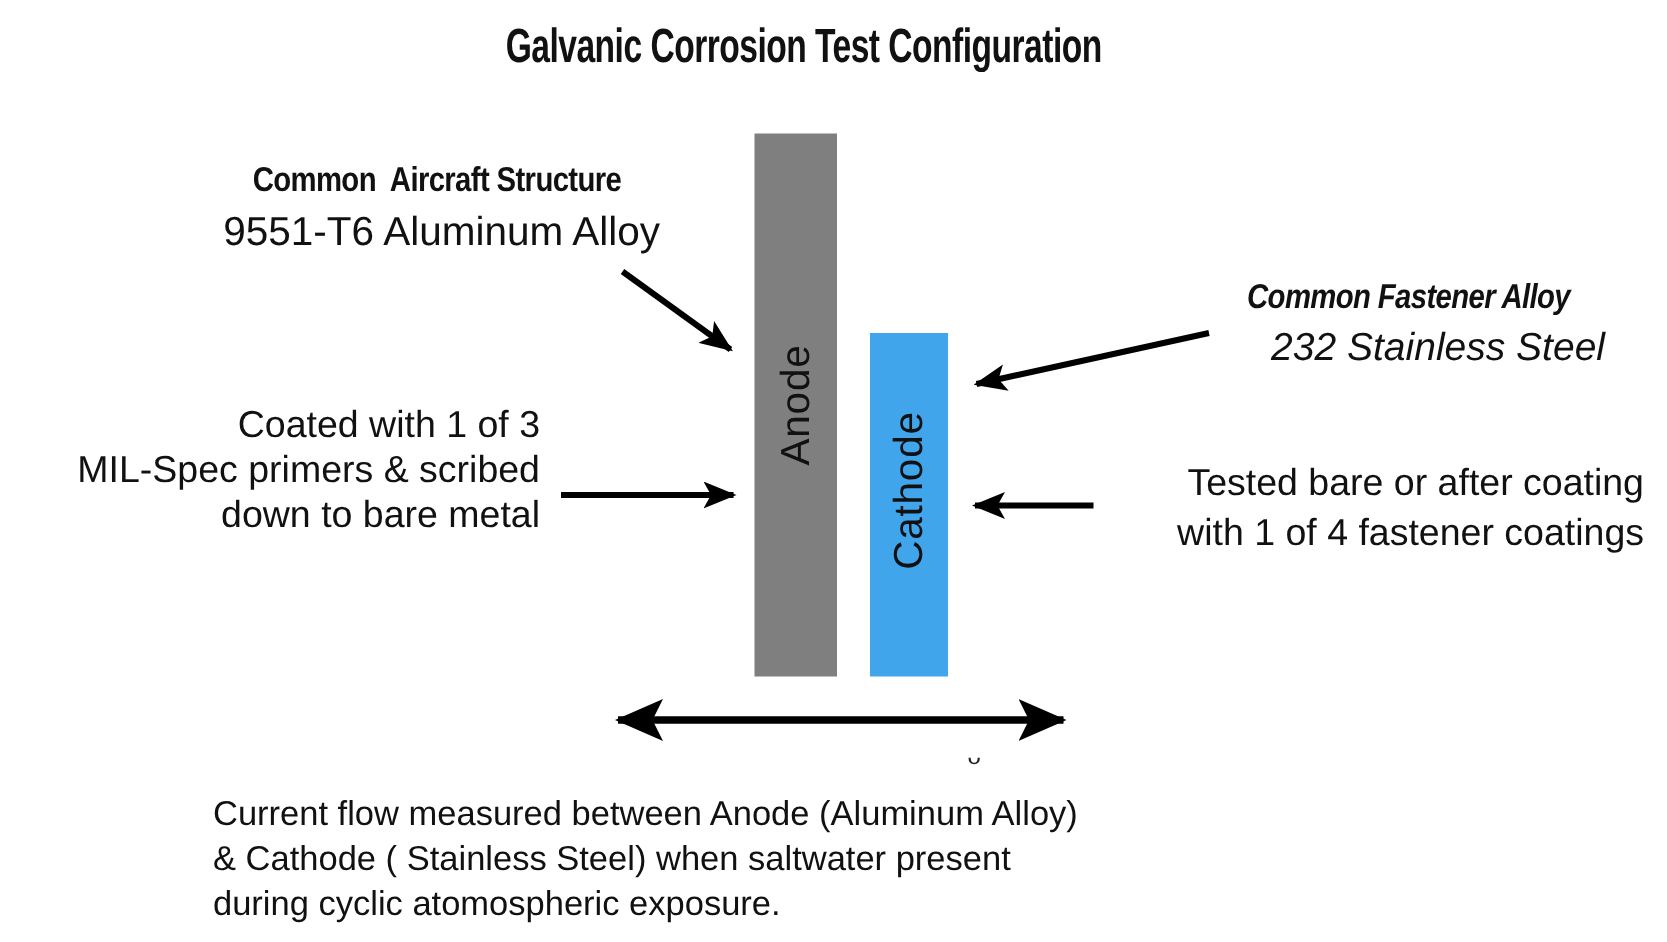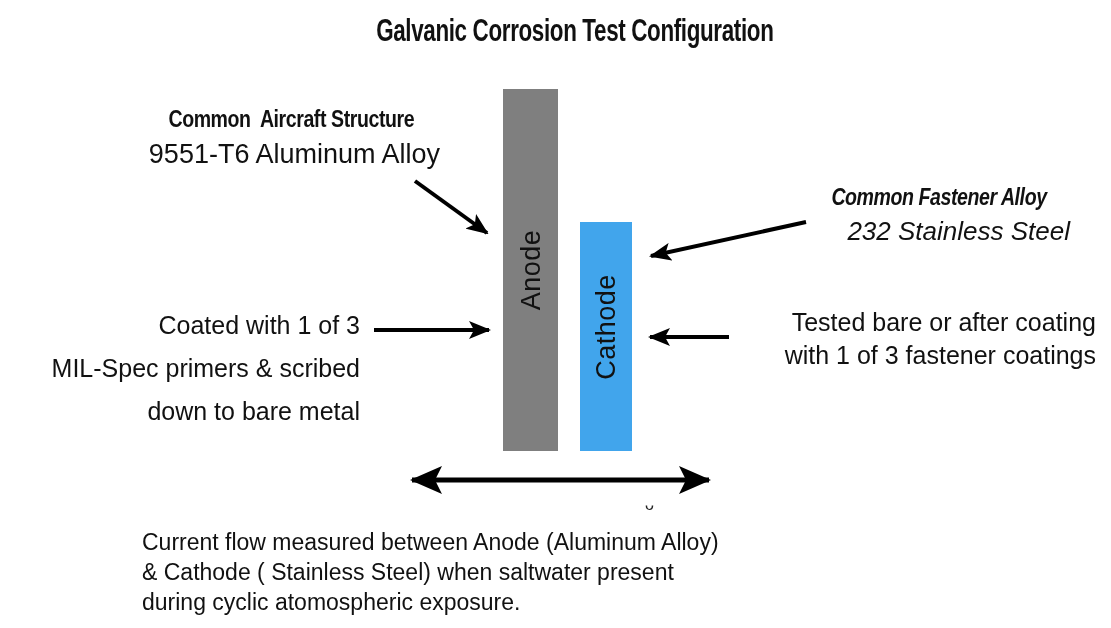--- a/index.html
+++ b/index.html
@@ -19,21 +19,20 @@
   .title {
     position: absolute;
     top: 12px;
     left: 0;
     width: 1071px;
     text-align: center;
     font-size: 32px;
     font-weight: bold;
     letter-spacing: -0.5px;
     white-space: nowrap;
-    padding-left: 39px;
   }
   .title .squeeze {
     display: inline-block;
     transform: scaleX(0.70);
     transform-origin: center;
   }
   .bar {
     position: absolute;
   }
   .bar-anode {
@@ -69,21 +68,21 @@
     white-space: pre-wrap;
   }
   .anno-body {
     display: block;
     font-size: 26px;
     white-space: pre-line;
   }
   .anno-aircraft { left: 95px;  top: 106px; width: 345px; }
   .anno-aircraft .anno-body { font-size: 27px; margin-top: 4px; }
   .anno-primer   { left: 28px;  top: 268px; width: 332px; }
-  .anno-primer .anno-body { font-size: 25px; line-height: 43px; margin-top: 36px; }
+  .anno-primer .anno-body { font-size: 25px; line-height: 30px; }
   .anno-fastener { left: 758px; top: 184px; width: 312px; font-style: italic; }
   .anno-fastener .anno-body { font-size: 26px; margin-top: 4px; }
   .anno-coating  { left: 728px; top: 306px; width: 368px; }
   .anno-coating .anno-body { font-size: 25px; line-height: 33px; }
   .caption {
     position: absolute;
     left: 142px;
     top: 527px;
     width: 700px;
     font-size: 23px;
@@ -132,21 +131,21 @@
 down to bare metal</span>
   </div>
 
   <div class="anno anno-fastener">
     <span class="anno-heading">Common Fastener Alloy</span>
     <span class="anno-body">232 Stainless Steel</span>
   </div>
 
   <div class="anno anno-coating">
     <span class="anno-body">Tested bare or after coating
-with 1 of 3 fastener coatings</span>
+with 1 of 4 fastener coatings</span>
   </div>
 
   <svg class="arrow-layer" viewBox="0 0 1111 628" xmlns="http://www.w3.org/2000/svg">
     <defs>
       <marker id="head" markerUnits="userSpaceOnUse" markerWidth="22" markerHeight="18" refX="20" refY="9" orient="auto">
         <path d="M0,0 L22,9 L0,18 L5,9 Z" fill="#000000"></path>
       </marker>
       <marker id="bighead" markerUnits="userSpaceOnUse" markerWidth="32" markerHeight="28" refX="30" refY="14" orient="auto-start-reverse">
         <path d="M0,0 L32,14 L0,28 L7,14 Z" fill="#000000"></path>
       </marker>

